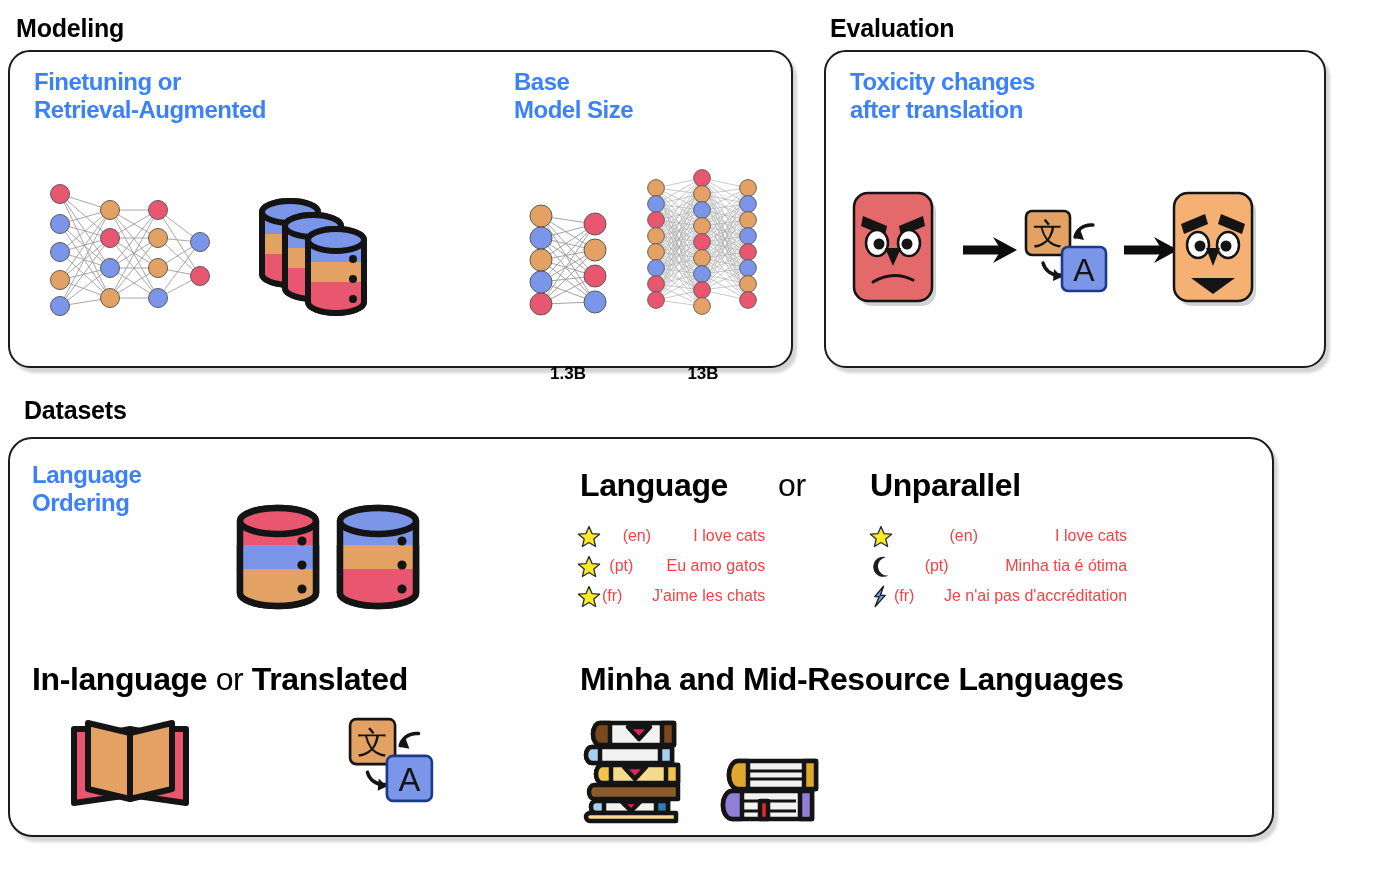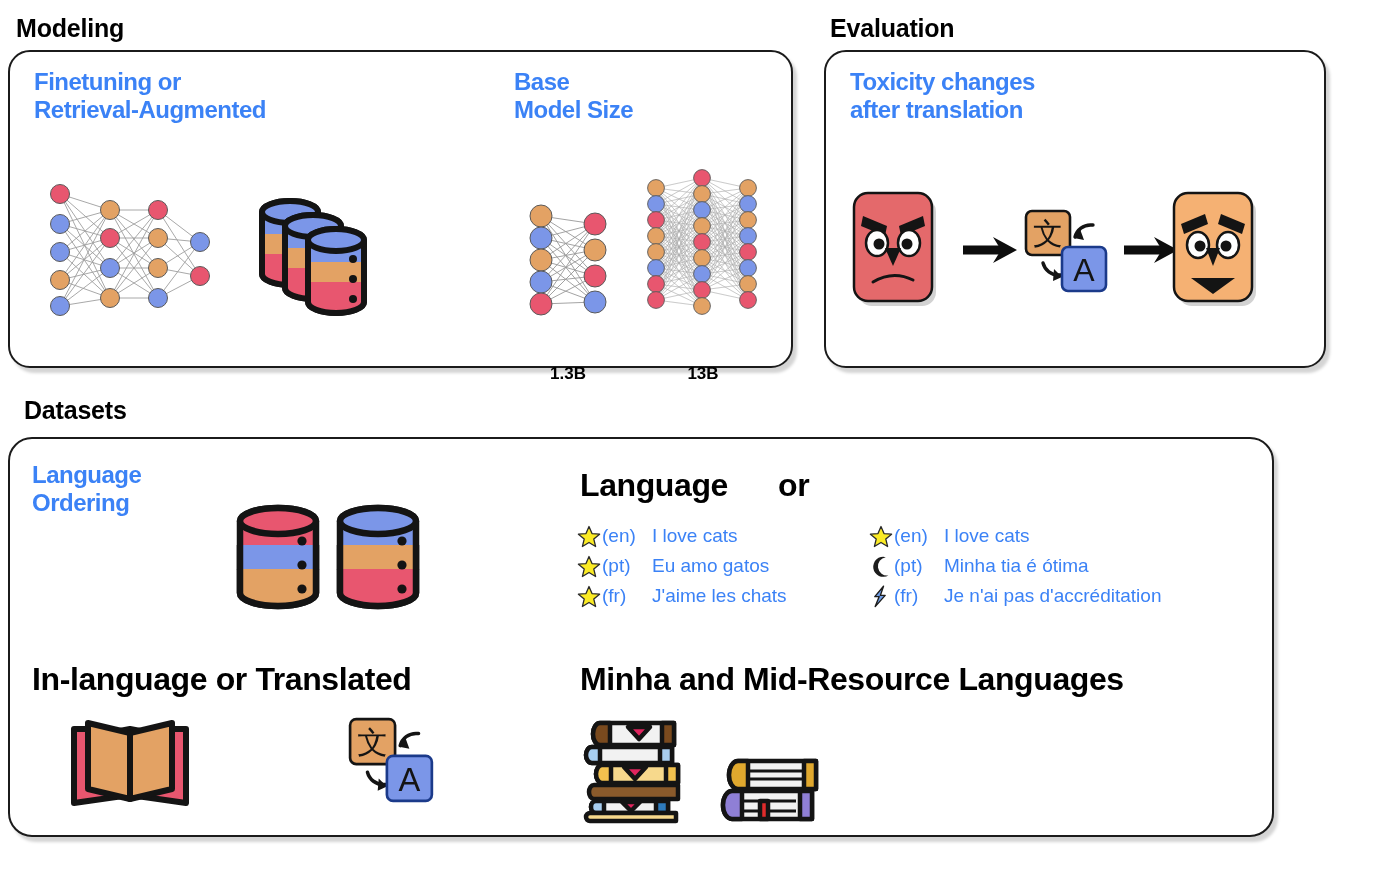--- a/index.html
+++ b/index.html
@@ -46,41 +46,42 @@
     font-weight: bold;
     color: #000;
     text-align: center;
     white-space: nowrap;
   }
 
   .sent-row {
     display: flex;
     align-items: center;
     height: 30px;
-    font-size: 19px;
+    font-size: 16px;
     white-space: nowrap;
-    color: #3b82f6;
+    color: #ef4444;
+    justify-content: space-between;
   }
   .sent-ico {
     width: 26px; height: 24px;
     flex: 0 0 26px;
     display: flex; align-items: center; justify-content: center;
   }
   .sent-lang { width: 42px; flex: 0 0 42px; }
   .sent-txt { padding-left: 8px; }
 
   .bold-h {
     position: absolute;
     font-size: 32px;
     font-weight: bold;
     letter-spacing: -0.4px;
     white-space: nowrap;
     color: #000;
   }
-  .or-word { font-weight: bold; }
+  .or-word { font-weight: normal; }
 
   svg { display: block; overflow: visible; }
 </style>
 </head>
 <body>
 
 <div id="root">
 
   <div class="section-label" style="left:16px; top:14px;text-align:right;">Modeling</div>
 
@@ -321,20 +322,21 @@
           <circle cx="70" cy="88" r="4.6"></circle>
           <circle cx="170" cy="40" r="4.6"></circle>
           <circle cx="170" cy="64" r="4.6"></circle>
           <circle cx="170" cy="88" r="4.6"></circle>
         </g>
       </svg>
     </div>
 
     <div class="bold-h" style="left:570px; top:28px;">Language</div>
     <div class="bold-h or-word" style="left:768px; top:28px;">or</div>
+    <div class="bold-h" style="left:860px; top:28px;">Unparallel</div>
 
     <div style="position:absolute; left:566px; top:82px;">
 
       <div class="sent-row">
         <span class="sent-ico">
           <svg width="24" height="23" viewBox="0 0 24 23">
             <path d="M12 1.5 L15 8.6 L22.6 9.2 L16.8 14.1 L18.6 21.5 L12 17.5 L5.4 21.5 L7.2 14.1 L1.4 9.2 L9 8.6 Z" fill="#fbeb25" stroke="#2b2b2b" stroke-width="1.3" stroke-linejoin="round"></path>
           </svg>
         </span>
         <span class="sent-lang">(en)</span>

